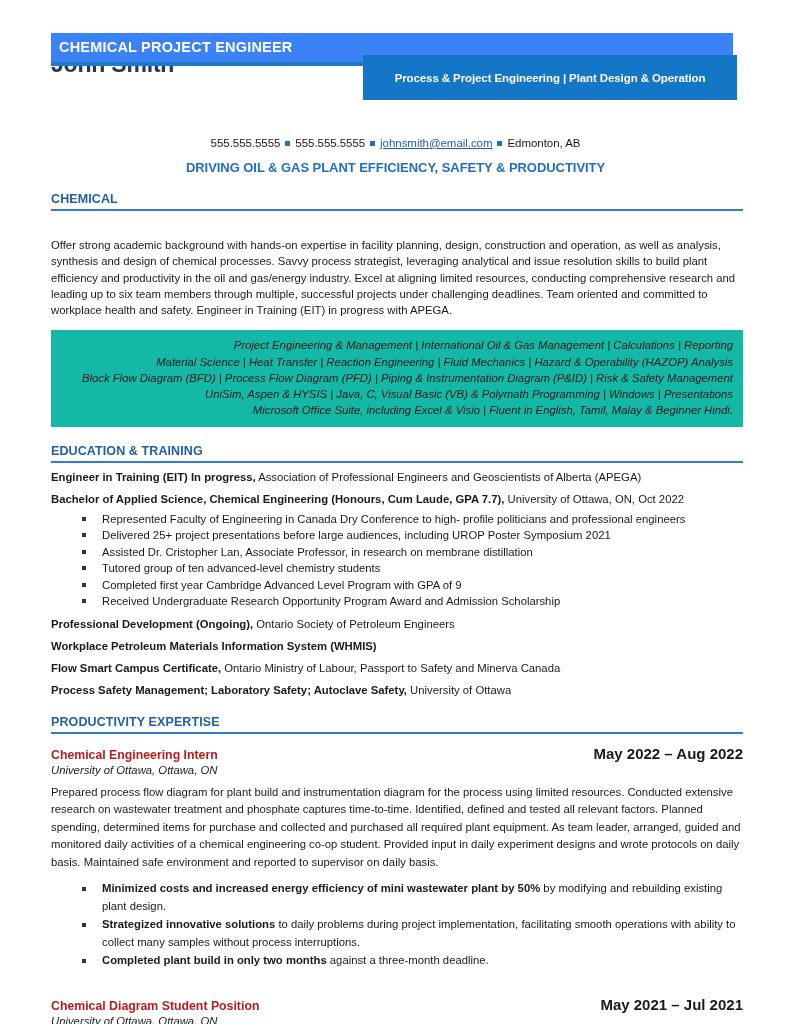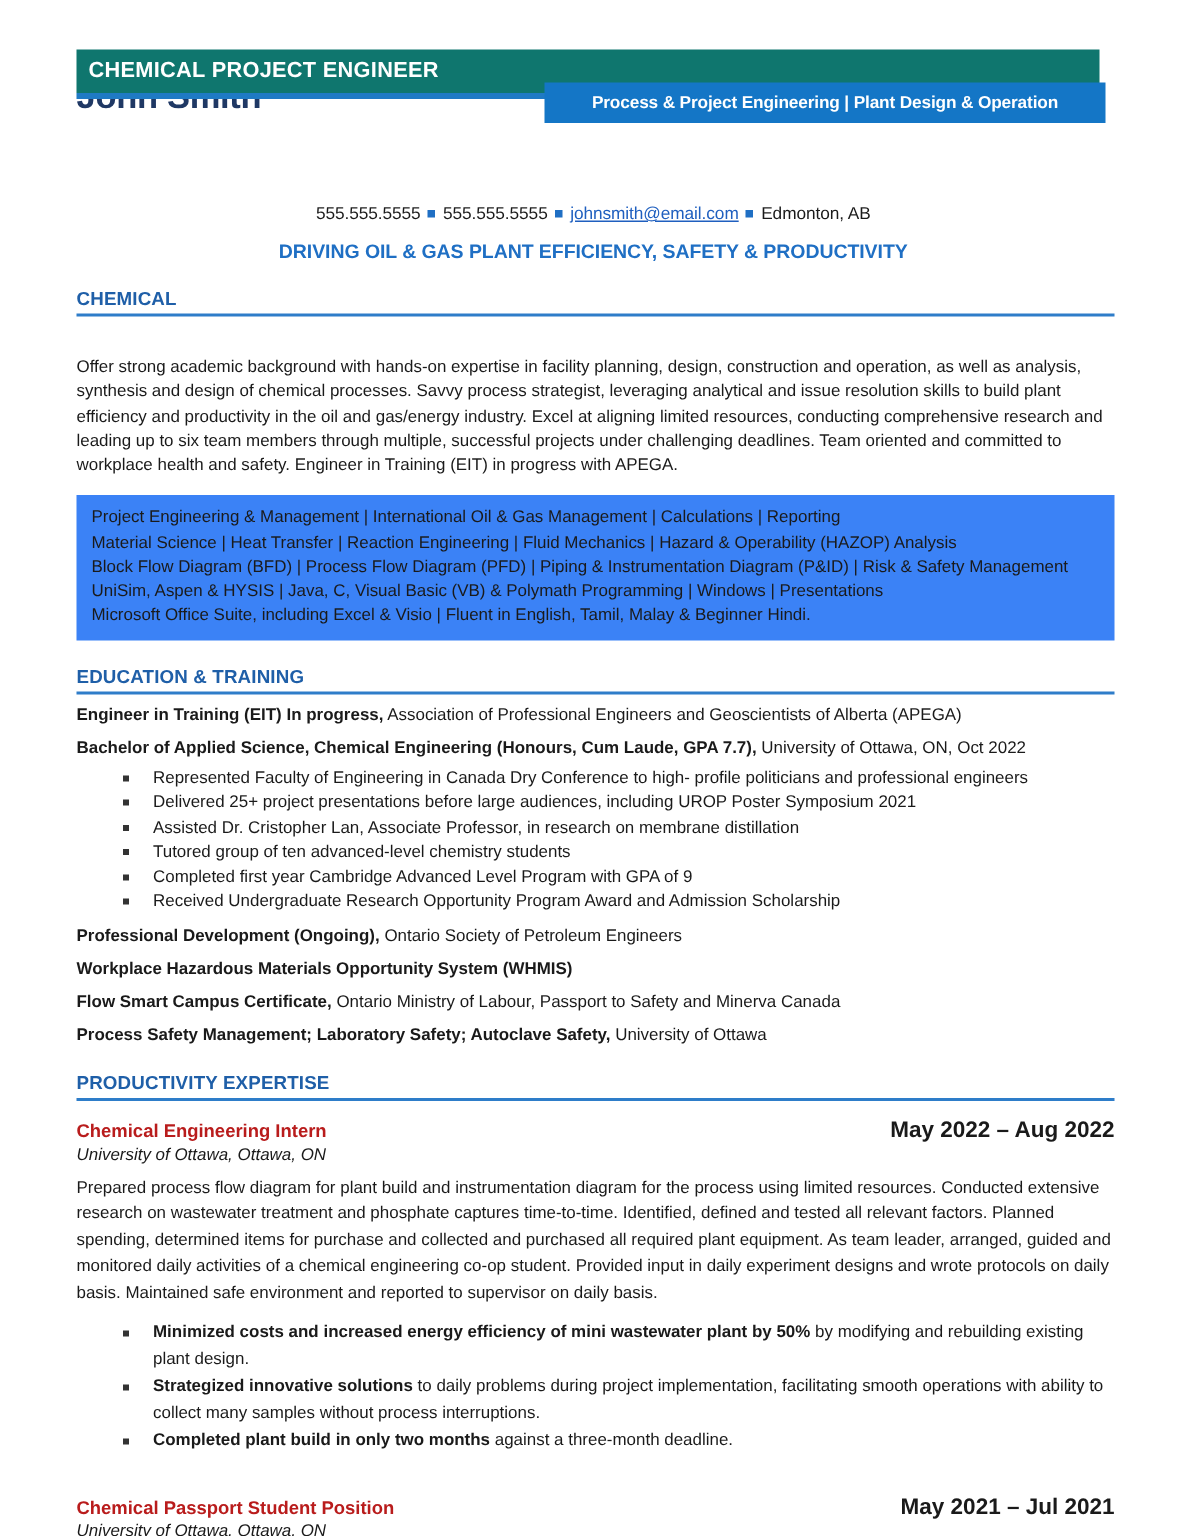--- a/index.html
+++ b/index.html
@@ -36,38 +36,38 @@
     letter-spacing: -0.2px;
     line-height: 24px;
     margin: 0;
     padding: 0 0 6px 0;
   }
   .tagline-box {
     position: absolute;
     left: 312px;
     top: 55px;
     width: 374px;
-    height: 27px;
+    height: 45px;
     background: #1476C6;
     color: #ffffff;
     font-size: 11.5px;
     font-weight: bold;
     display: flex;
     align-items: center;
     justify-content: center;
     letter-spacing: -0.1px;
     z-index: 3;
   }
   .title-band {
     position: absolute;
     left: 0px;
     top: 33px;
     width: 682px;
     height: 29px;
-    background: #0f766e;
+    background: #3b82f6;
     z-index: 2;
   }
   .title-band-text {
     position: absolute;
     left: 8px;
     top: 6px;
     font-size: 14.5px;
     font-weight: bold;
     color: #ffffff;
     letter-spacing: 0.2px;
@@ -127,24 +127,25 @@
   .para {
     font-size: 11.3px;
     line-height: 16.3px;
     margin-top: 26px;
     text-align: left;
     color: #1a1a1a;
   }
 
   
   .skills-box {
-    background: #3b82f6;
+    background: #14b8a6;
     margin-top: 12px;
     padding: 7px 10px 8px 10px;
-    text-align: left;
+    text-align: right;
+    font-style: italic;
   }
   .skills-line {
     font-size: 11.3px;
     line-height: 16.2px;
     color: #1a1a1a;
   }
 
   
   .edu-line {
     font-size: 11.3px;
@@ -280,21 +281,21 @@
       <li>Completed first year Cambridge Advanced Level Program with GPA of 9</li>
       <li>Received Undergraduate Research Opportunity Program Award and Admission Scholarship</li>
     </ul>
 
     <div class="edu-line">
       <span class="b">Professional Development (Ongoing),</span>
       <span class="i">Ontario Society of Petroleum Engineers</span>
     </div>
 
     <div class="edu-line">
-      <span class="b">Workplace Hazardous Materials Opportunity System (WHMIS)</span>
+      <span class="b">Workplace Petroleum Materials Information System (WHMIS)</span>
       <span class="i"></span>
     </div>
 
     <div class="edu-line">
       <span class="b">Flow Smart Campus Certificate,</span>
       <span class="i">Ontario Ministry of Labour, Passport to Safety and Minerva Canada</span>
     </div>
 
     <div class="edu-line">
       <span class="b">Process Safety Management; Laboratory Safety; Autoclave Safety,</span>
@@ -312,21 +313,21 @@
       <div class="job-desc">Prepared process flow diagram for plant build and instrumentation diagram for the process using limited resources. Conducted extensive research on wastewater treatment and phosphate captures time-to-time. Identified, defined and tested all relevant factors. Planned spending, determined items for purchase and collected and purchased all required plant equipment. As team leader, arranged, guided and monitored daily activities of a chemical engineering co-op student. Provided input in daily experiment designs and wrote protocols on daily basis. Maintained safe environment and reported to supervisor on daily basis.</div>
       <ul class="ach">
         <li><span class="b">Minimized costs and increased energy efficiency of mini wastewater plant by 50%</span><span> by modifying and rebuilding existing plant design.</span></li>
         <li><span class="b">Strategized innovative solutions</span><span> to daily problems during project implementation, facilitating smooth operations with ability to collect many samples without process interruptions.</span></li>
         <li><span class="b">Completed plant build in only two months</span><span> against a three-month deadline.</span></li>
       </ul>
     </div>
 
     <div class="job" style="margin-top:26px;">
       <div class="job-row">
-        <div class="job-title">Chemical Passport Student Position</div>
+        <div class="job-title">Chemical Diagram Student Position</div>
         <div class="job-dates">May 2021 – Jul 2021</div>
       </div>
       <div class="job-org">University of Ottawa, Ottawa, ON</div>
       <div class="job-desc">Designed a series of bioreactors and implemented engineering principles for proper selection of process equipment using vendor design data. Resolved technical issues related to operations of continuous flow reactors.</div>
     </div>
 
   </div>
 
 </div>
 

